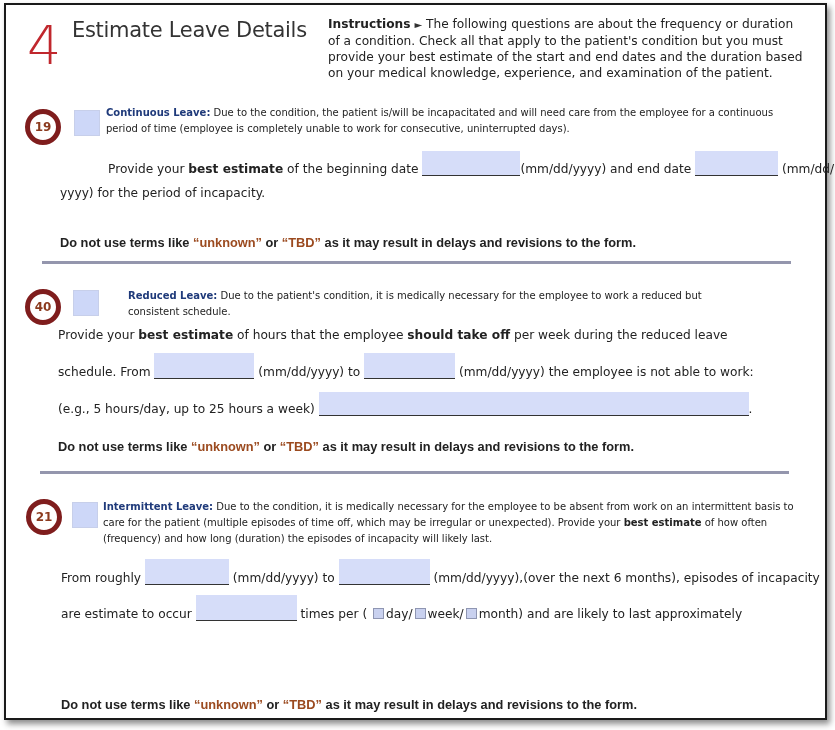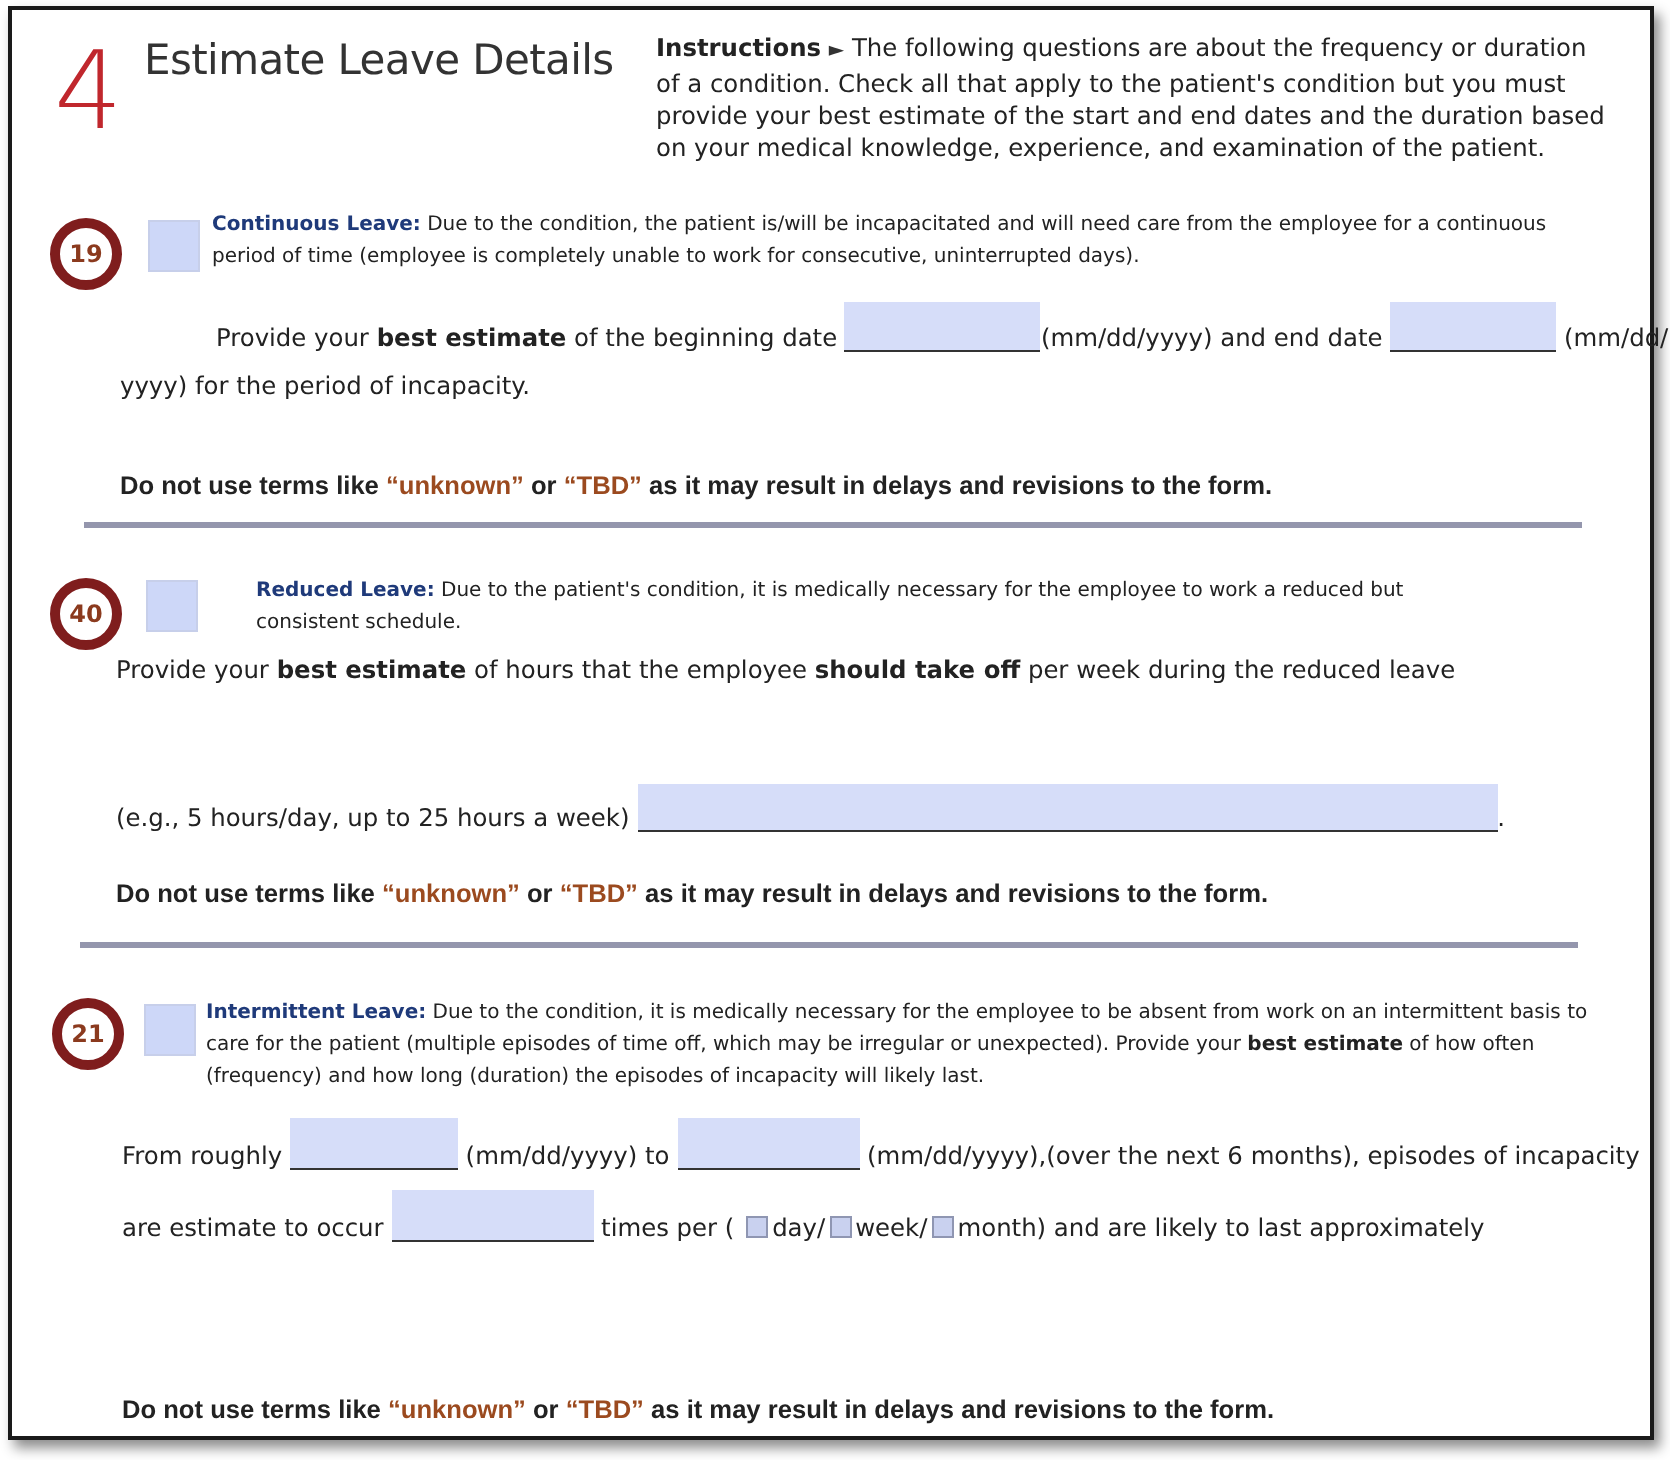--- a/index.html
+++ b/index.html
@@ -58,20 +58,23 @@
   <div class="abs divider" style="left:36px; top:256px; width:749px;"></div>
 
   <div class="abs qnum" style="left:19px; top:284px;">40</div>
   <div class="abs checkbox" style="left:67px; top:285px;"></div>
   <div class="abs para" style="left:98px; top:283px; width:600px;margin-left:24px;">
     <span class="lead">Reduced Leave:</span><span> Due to the patient's condition, it is medically necessary for the employee to work a reduced but consistent schedule.</span>
   </div>
   <div class="abs line" style="left:52px; top:323px;">
     <span>Provide your </span><b>best estimate</b><span> of hours that the employee </span><b>should take off</b><span> per week during the reduced leave</span>
   </div>
+  <div class="abs line" style="left:52px; top:348px;">
+    <span>schedule. From </span><span class="field" style="width:100px;height:25px;"></span><span> (mm/dd/yyyy) to </span><span class="field" style="width:91px;height:25px;"></span><span> (mm/dd/yyyy) the employee is not able to work:</span>
+  </div>
   <div class="abs line" style="left:52px; top:387px;">
     <span>(e.g., 5 hours/day, up to 25 hours a week) </span><span class="field" style="width:430px;height:23px;"></span><span>.</span>
   </div>
 
   <div class="abs warning" style="left:52px; top:434px;">
     <span>Do not use terms like </span><span class="term">“unknown”</span><span> or </span><span class="term">“TBD”</span><span> as it may result in delays and revisions to the form.</span>
   </div>
   <div class="abs divider" style="left:34px; top:466px; width:749px;"></div>
 
   <div class="abs qnum" style="left:20px; top:494px;">21</div>

